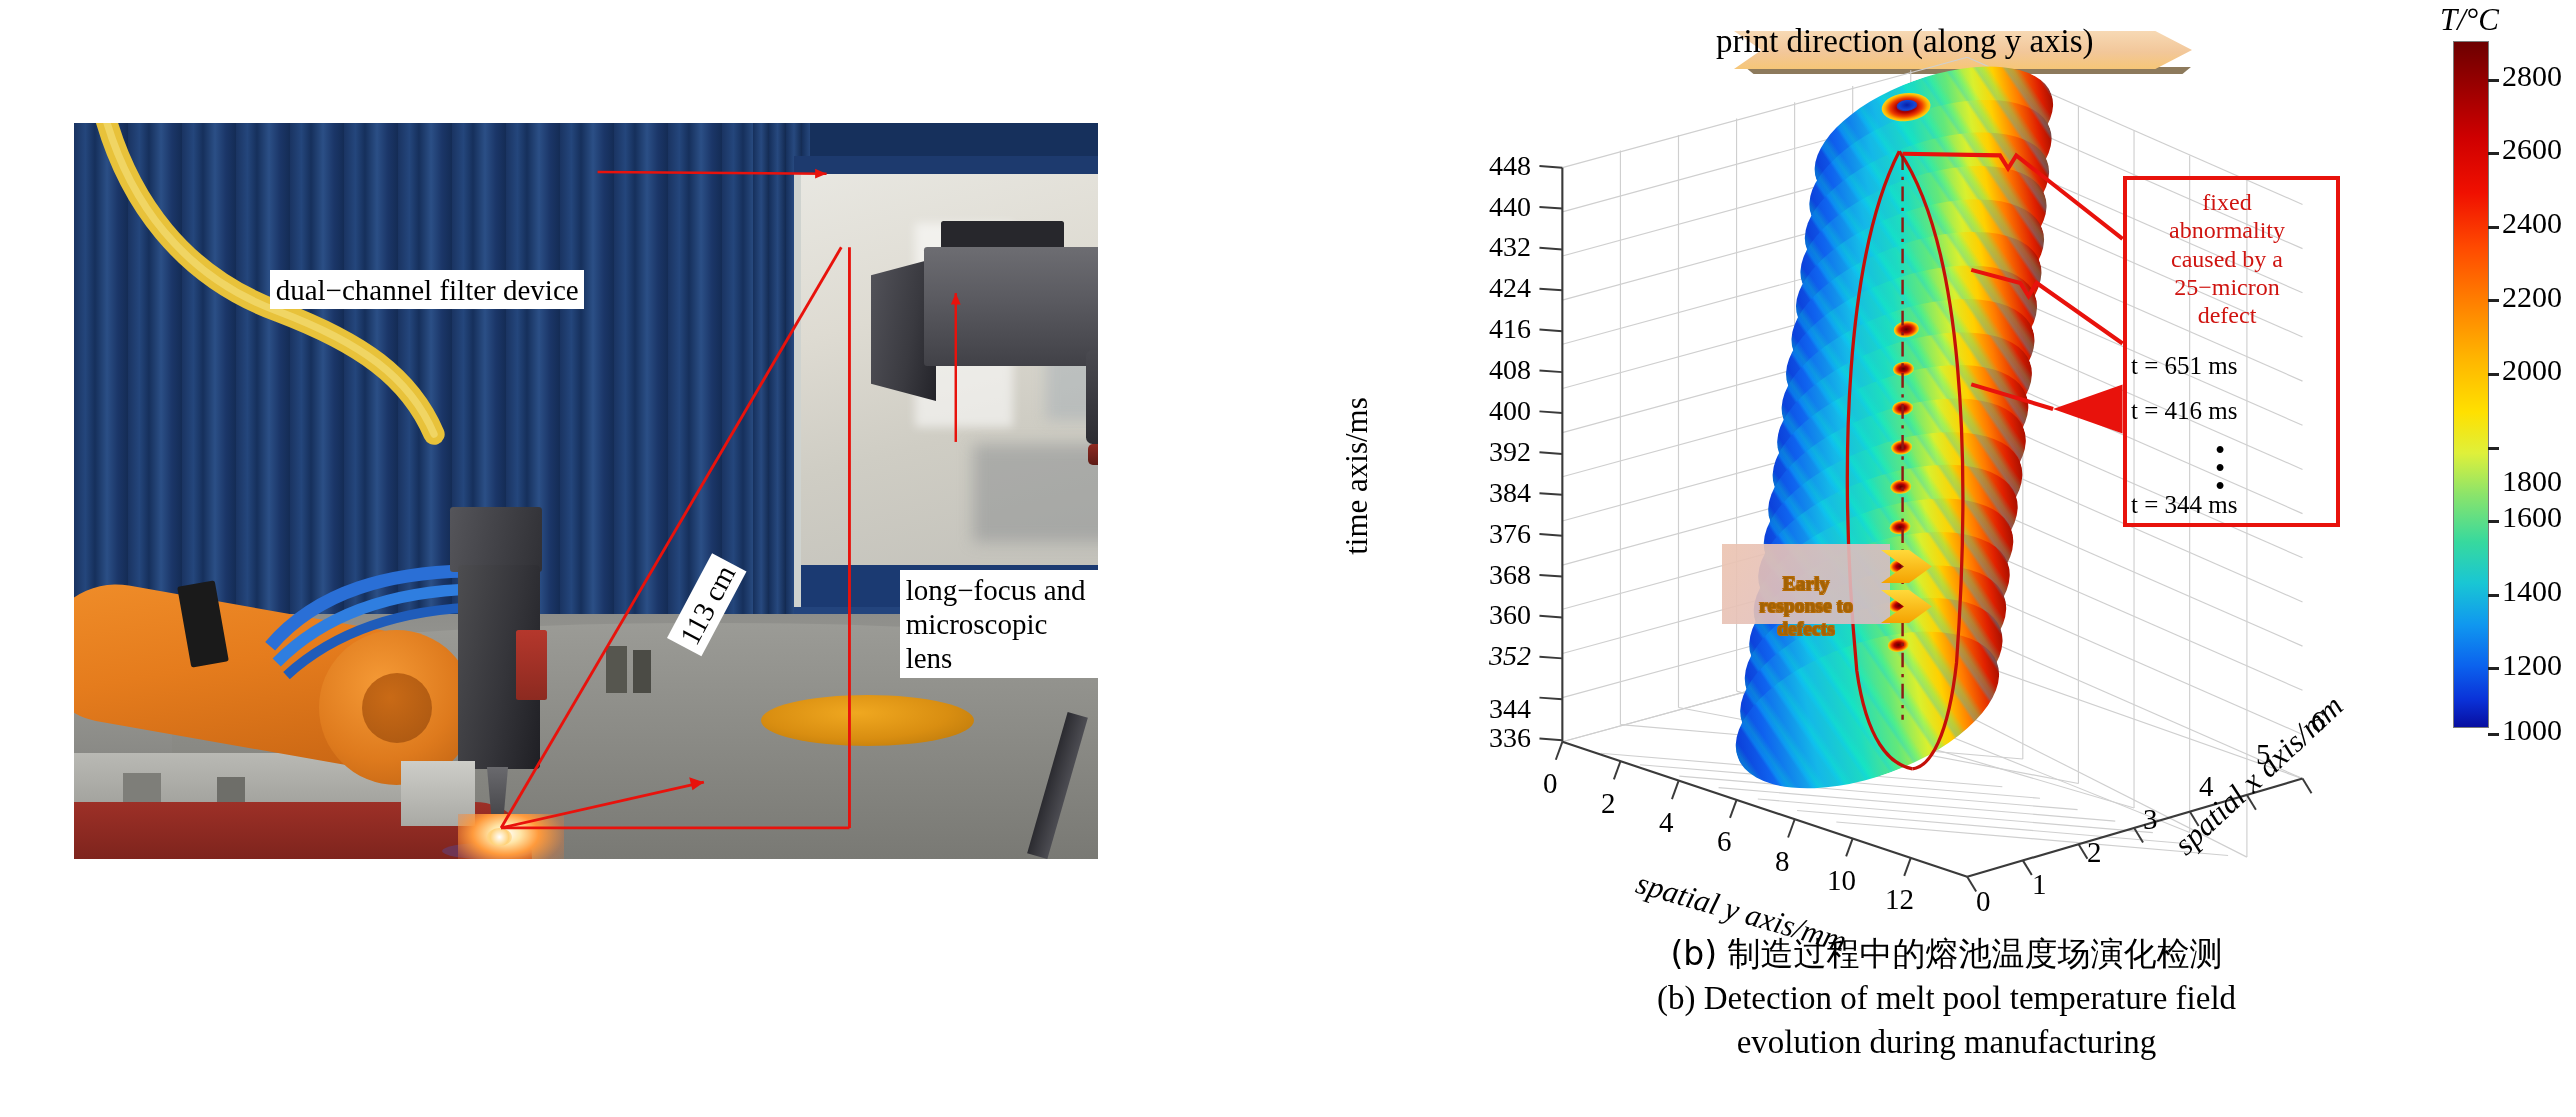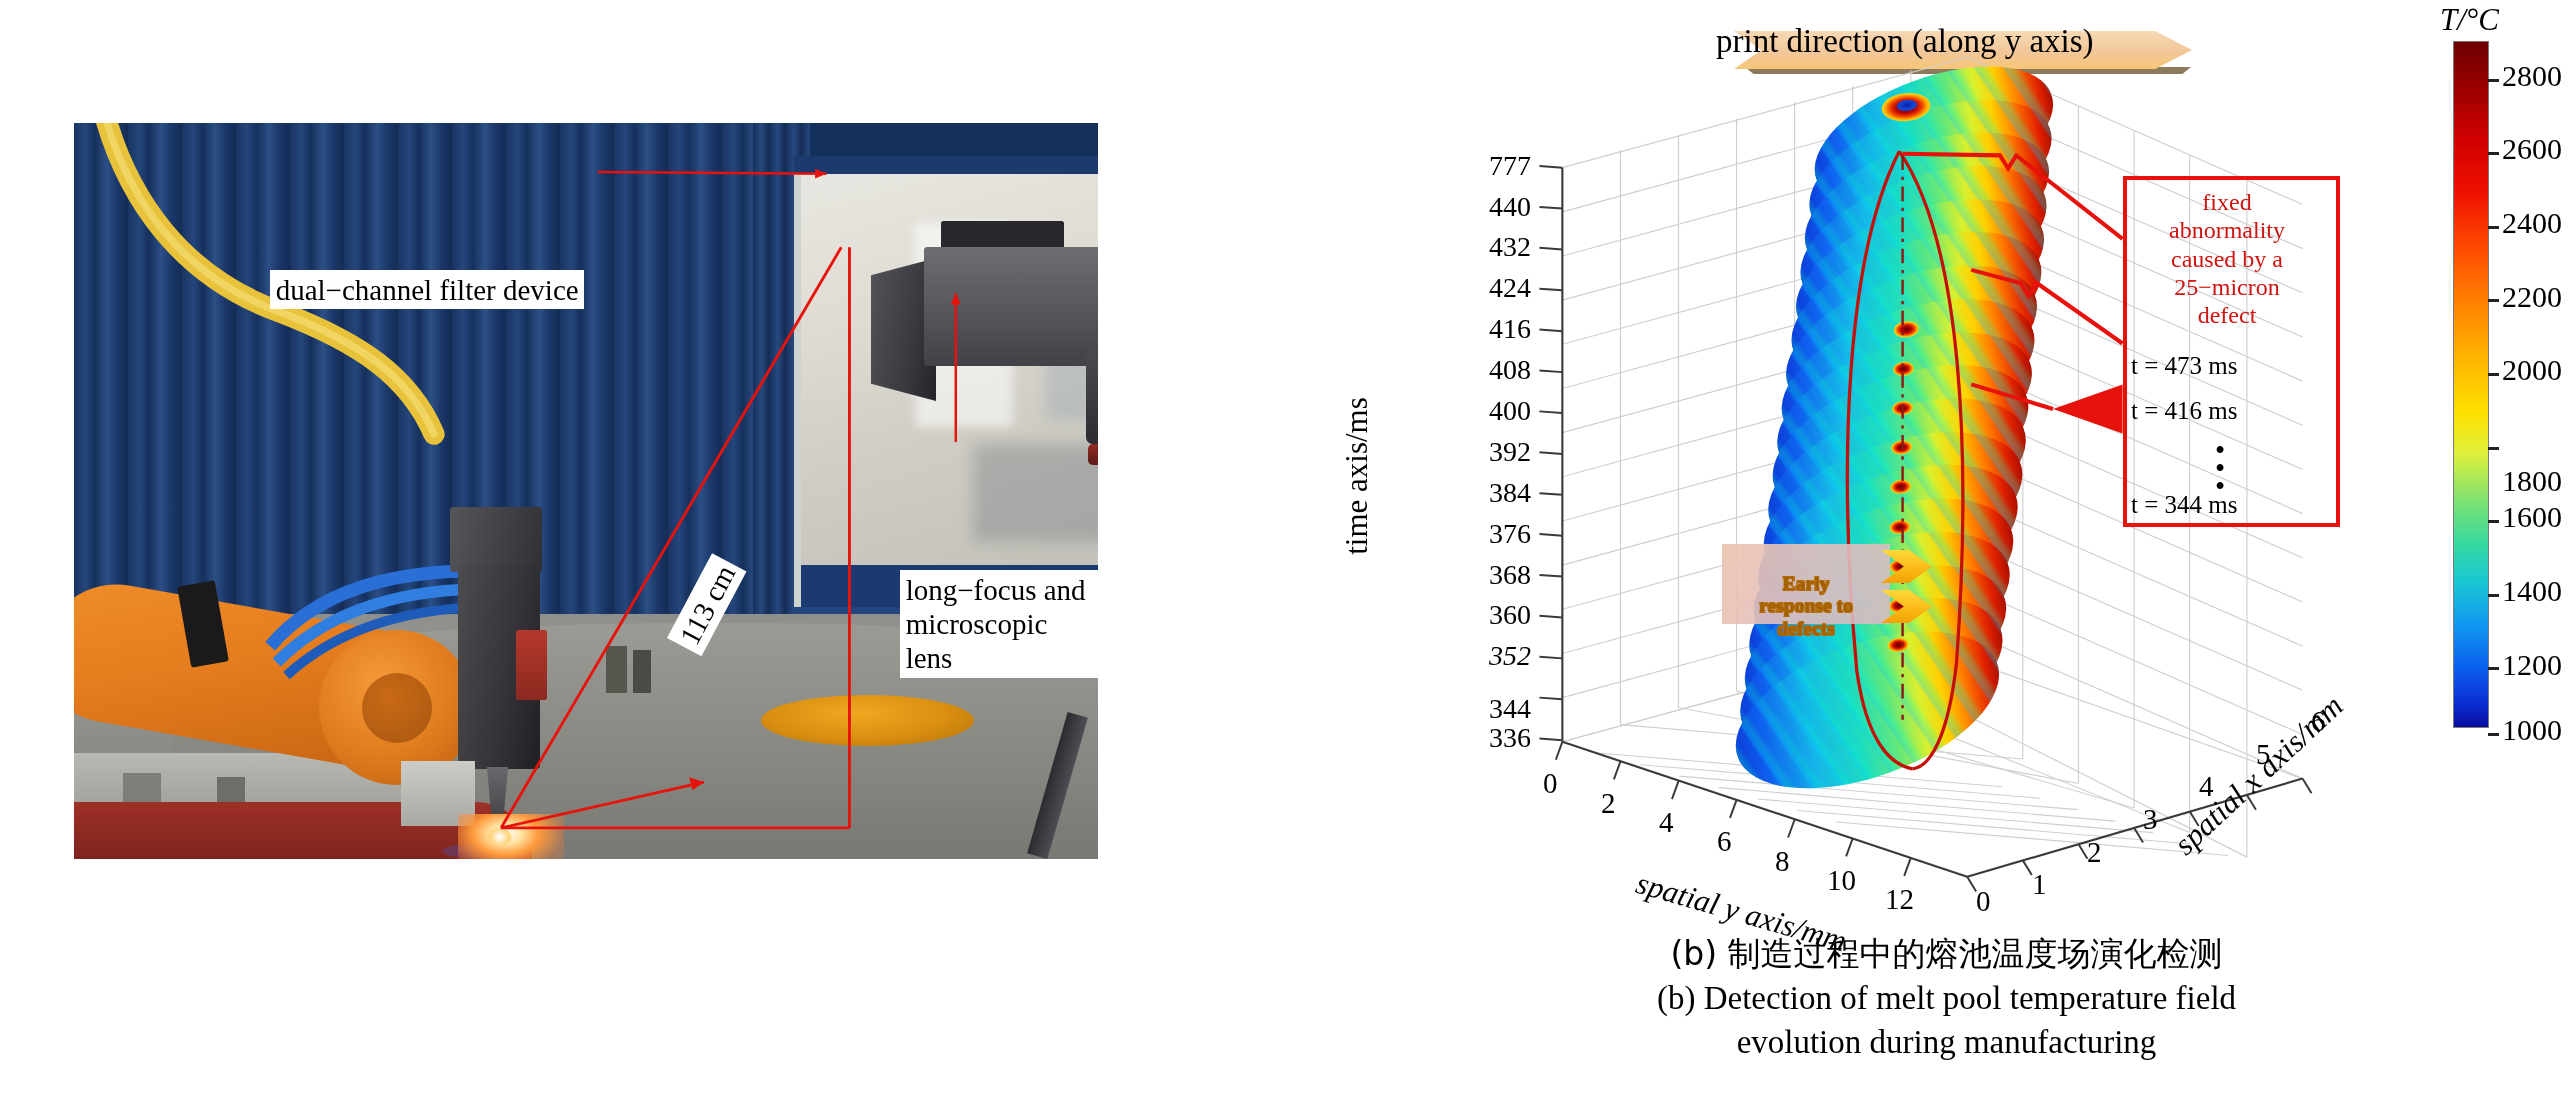--- a/index.html
+++ b/index.html
@@ -457,30 +457,30 @@
     <div class="earlyarr" style="left:564px;top:590px;"></div>
 
     <div class="redbox"></div>
     <div class="redbox-txt">
       <div>fixed</div>
       <div>abnormality</div>
       <div>caused by a</div>
       <div>25−micron</div>
       <div>defect</div>
     </div>
-    <div class="tline" style="top:352px;">t = 473 ms</div>
+    <div class="tline" style="top:352px;">t = 651 ms</div>
     <div class="tline" style="top:397px;">t = 416 ms</div>
     <div class="vdots" style="top:442px;">
       <div>•</div>
         <div>•</div>
         <div>•</div>
     </div>
     <div class="tline" style="top:491px;">t = 344 ms</div>
 
-    <div class="tlabel" style="left:124px;top:150px;">777</div>
+    <div class="tlabel" style="left:124px;top:150px;">448</div>
     <div class="tlabel" style="left:124px;top:191px;">440</div>
     <div class="tlabel" style="left:124px;top:231px;">432</div>
     <div class="tlabel" style="left:124px;top:272px;">424</div>
     <div class="tlabel" style="left:124px;top:313px;">416</div>
     <div class="tlabel" style="left:124px;top:354px;">408</div>
     <div class="tlabel" style="left:124px;top:395px;">400</div>
     <div class="tlabel" style="left:124px;top:436px;">392</div>
     <div class="tlabel" style="left:124px;top:477px;">384</div>
     <div class="tlabel" style="left:124px;top:518px;">376</div>
     <div class="tlabel" style="left:124px;top:559px;">368</div>

